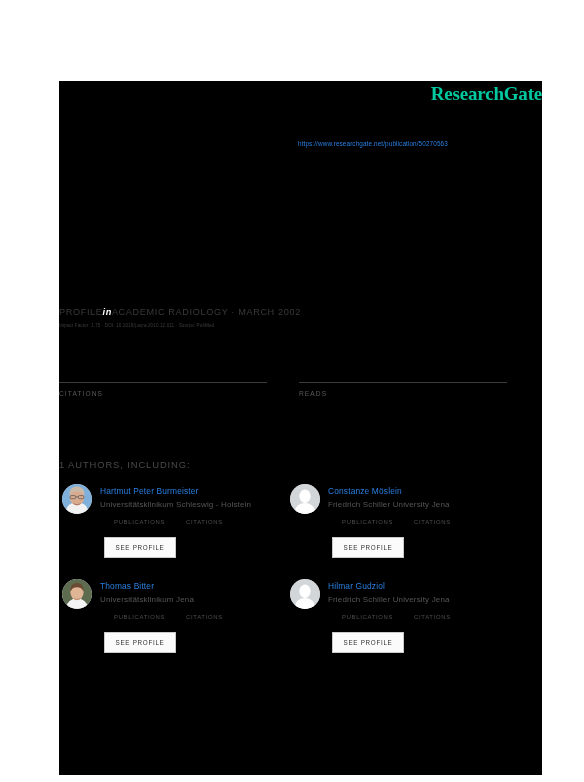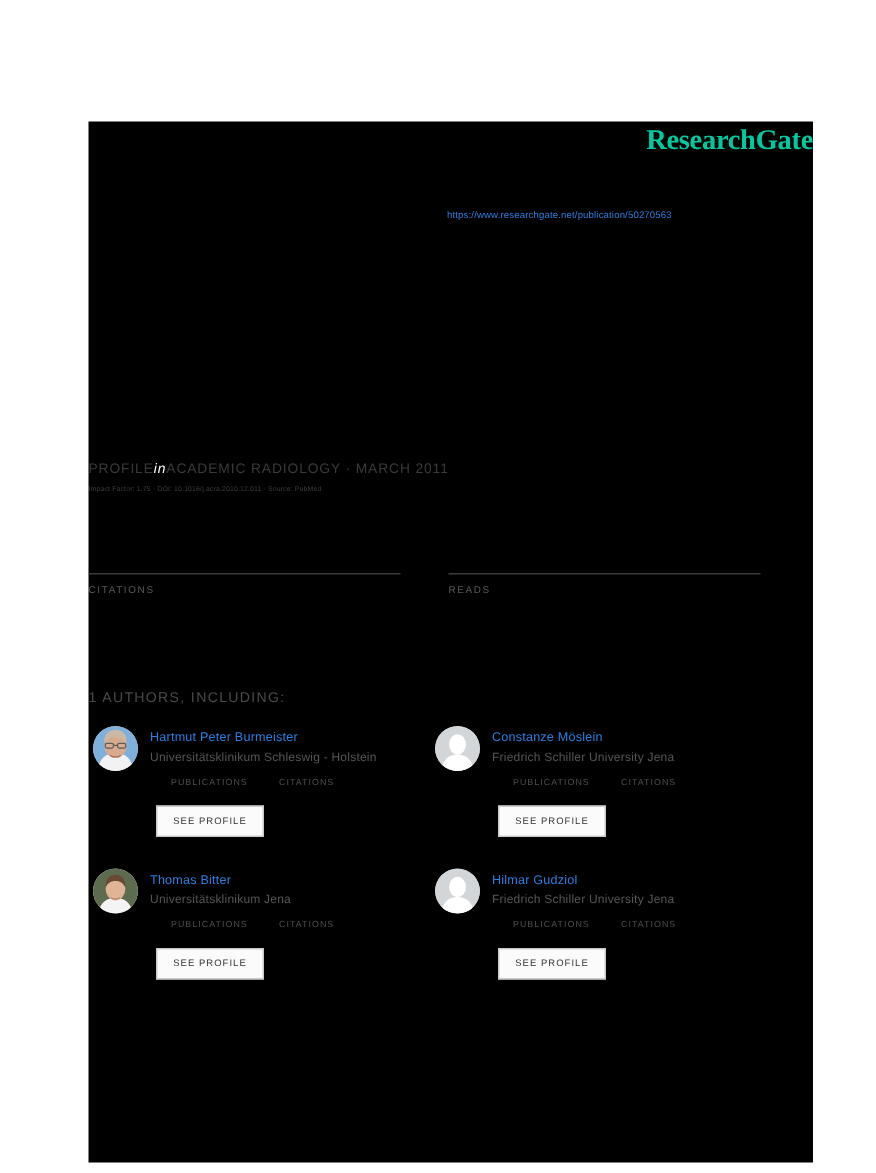--- a/index.html
+++ b/index.html
@@ -21,21 +21,21 @@
        font-size:6.4px;color:#2a7fe0;white-space:nowrap;
        letter-spacing:0.1px;text-decoration:none;}
 
   
   .hidden-text{color:#000000;font-size:11px;line-height:1.35;}
   .title-block{position:absolute;left:0px;top:90px;width:470px;}
 
   
   .meta{position:absolute;left:0px;top:226px;width:470px;}
   .meta-line{font-size:9.2px;color:#3a3a3a;letter-spacing:0.6px;white-space:nowrap;}
-  .meta-line .in{color:#ffffff;font-style:italic;font-weight:normal;}
+  .meta-line .in{color:#ffffff;font-style:italic;font-weight:bold;}
   .meta-sub{margin-top:6px;font-size:4.6px;color:#3d3d3d;letter-spacing:0.1px;white-space:nowrap;}
 
   
   .stats{position:absolute;left:0px;top:283px;width:470px;height:40px;}
   .stat{position:absolute;top:0;width:210px;}
   .stat.left{left:0px;}
   .stat.right{left:240px;}
   .stat .value{font-size:15px;color:#000000;height:18px;line-height:18px;}
   .stat .rule{height:1px;background:#3c3c3c;width:208px;margin-bottom:7px;}
   .stat .label{font-size:6.6px;color:#5a5a5a;letter-spacing:1.1px;}
@@ -76,21 +76,21 @@
 <div class="page">
   <div class="doc">
 
     <div class="brand">ResearchGate</div>
 
     <a class="url" href="#">https://www.researchgate.net/publication/50270563</a>
 
     <div class="title-block hidden-text"></div>
 
     <div class="meta">
-      <div class="meta-line"><span>PROFILE</span><span class="in">in</span><span>ACADEMIC RADIOLOGY · MARCH 2011</span></div>
+      <div class="meta-line"><span>PROFILE</span><span class="in">in</span><span>ACADEMIC RADIOLOGY · MARCH 2002</span></div>
       <div class="meta-sub">Impact Factor: 1.75 · DOI: 10.1016/j.acra.2010.12.011 · Source: PubMed</div>
     </div>
 
     <div class="stats">
       <div class="stat left">
         <div class="value"></div>
         <div class="rule"></div>
         <div class="label">CITATIONS</div>
       </div>
       <div class="stat right">

